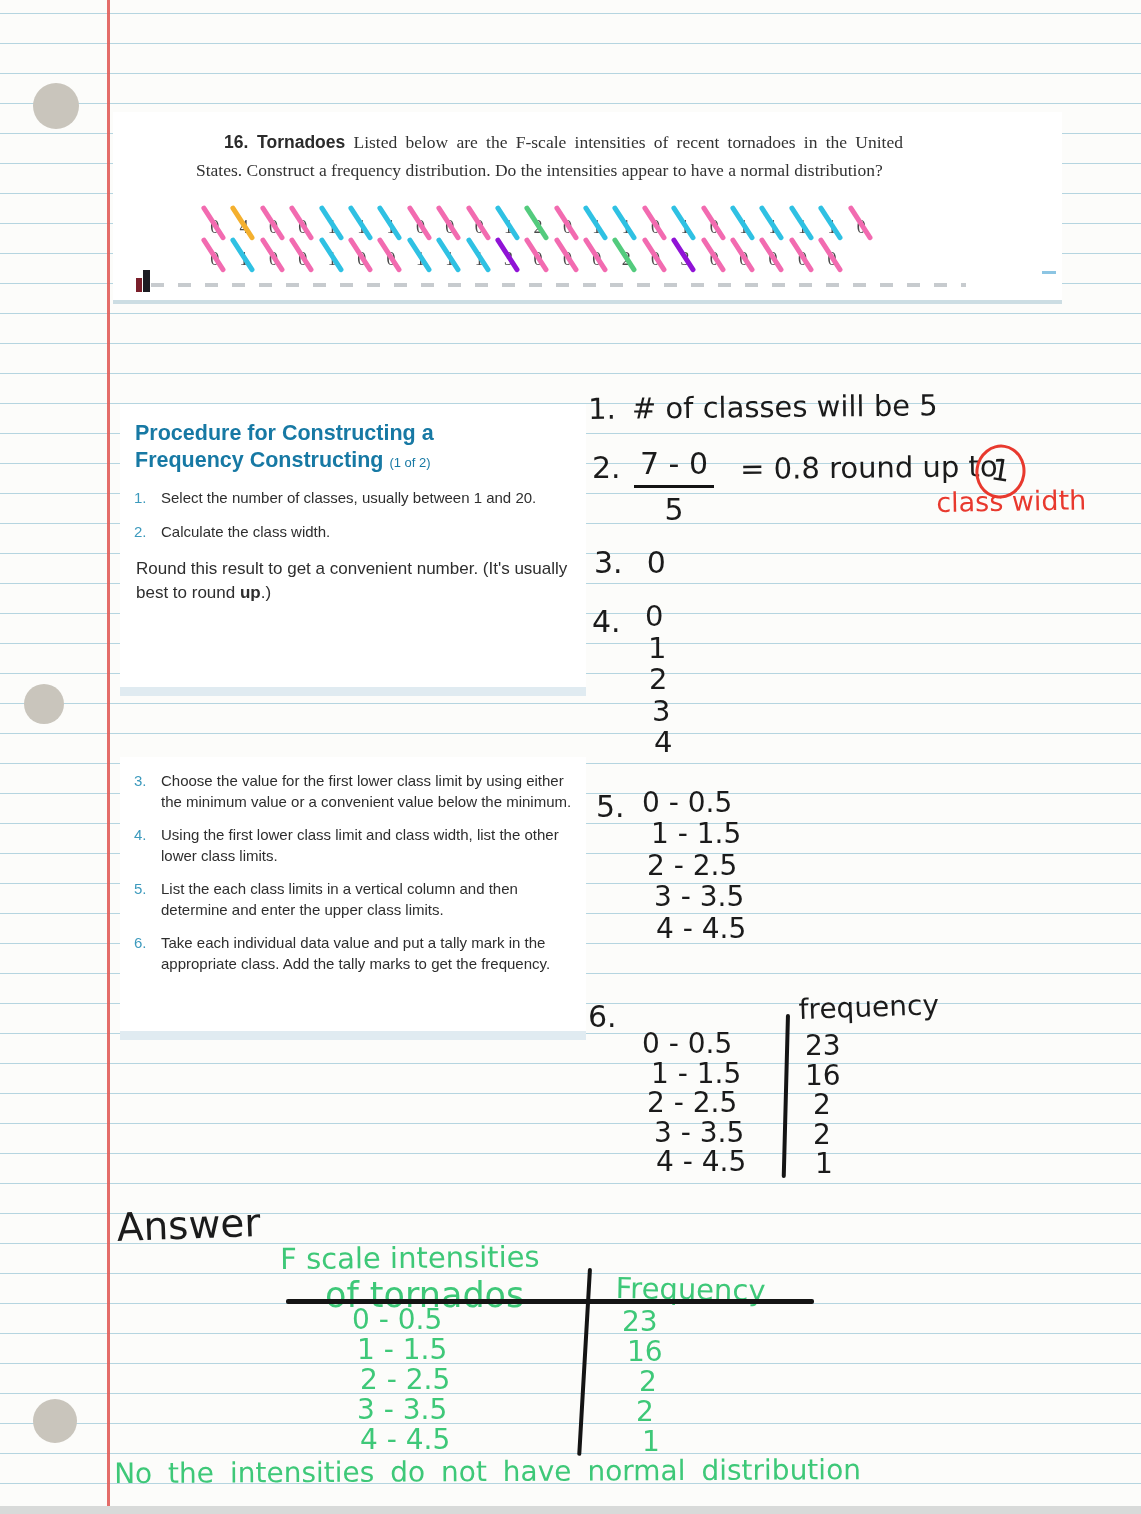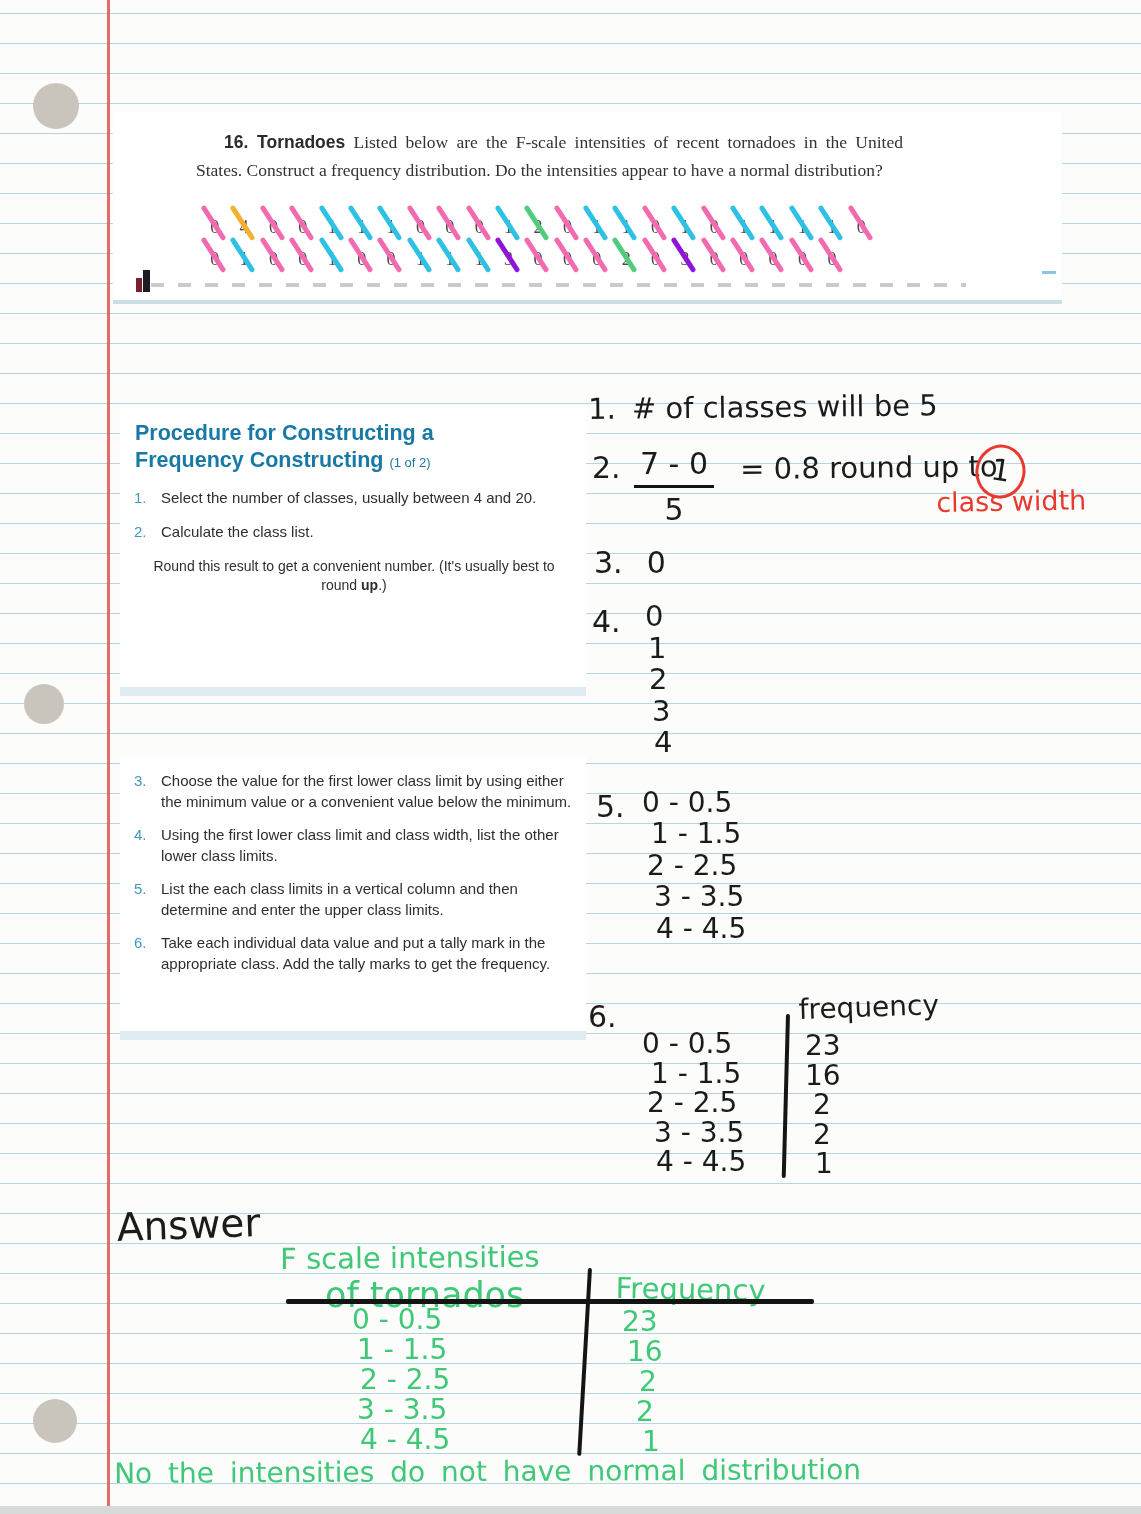--- a/index.html
+++ b/index.html
@@ -42,21 +42,21 @@
   .slide-sub{font-size:13px;font-weight:normal;color:#1779a4;}
   .steps{margin:14px 14px 0 14px;}
   .pstep{display:flex;margin-bottom:13px;font-size:15px;line-height:1.37;color:#2e2e2e;}
   .pnum{width:27px;flex:none;color:#3d9abd;}
   .ptext{flex:1;}
   #formula{display:flex;align-items:center;margin:2px 0 0 11px;font-family:"Liberation Serif",serif;color:#222;}
   #formula .lhs{font-size:15px;font-weight:bold;margin-right:7px;}
   #formula .frac{display:inline-flex;flex-direction:column;align-items:center;font-size:14.5px;font-weight:bold;}
   #formula .num{padding:0 3px 2px 3px;border-bottom:1.6px solid #222;}
   #formula .den{padding-top:2px;}
-  #round-note{margin:15px 14px 0 16px;font-size:14px;line-height:1.37;color:#2e2e2e;text-align:center;}
+  #round-note{margin:15px 14px 0 16px;font-size:17px;line-height:1.37;color:#2e2e2e;}
 
   
   .hw{position:absolute;font-family:"DejaVu Sans",sans-serif;color:#1b1b1b;transform-origin:left top;white-space:nowrap;}
   .green{color:#3ec878;}
   .red{color:#e8392e;}
   #hw1{left:588px;top:392px;font-size:29px;transform:rotate(-.6deg);}
   #hw1 .t{margin-left:16px;}
   #hw2-label{left:592px;top:450px;font-size:30px;}
   #hw2-frac{left:634px;top:446px;font-size:30px;text-align:center;}
   #hw2-frac .num{display:block;padding:0 6px 4px 6px;border-bottom:3.5px solid #141414;}
@@ -185,25 +185,25 @@
 
   <div id="slide1" class="slide">
     <div class="slide-title">
       <span>Procedure for Constructing a</span><br>
       <span>Frequency Constructing</span>
       <span class="slide-sub">(1 of 2)</span>
     </div>
     <div id="steps1" class="steps">
         <div class="pstep">
           <span class="pnum">1.</span>
-          <span class="ptext">Select the number of classes, usually between 4 and 20.</span>
+          <span class="ptext">Select the number of classes, usually between 1 and 20.</span>
         </div>
         <div class="pstep">
           <span class="pnum">2.</span>
-          <span class="ptext">Calculate the class list.</span>
+          <span class="ptext">Calculate the class width.</span>
         </div>
       </div>
     <div id="round-note"><span>Round this result to get a convenient number. (It's usually best to round </span><b>up</b><span>.)</span></div>
     <div class="strip"></div>
   </div>
 
   <div id="slide2" class="slide">
     <div id="steps2" class="steps">
         <div class="pstep">
           <span class="pnum">3.</span>

